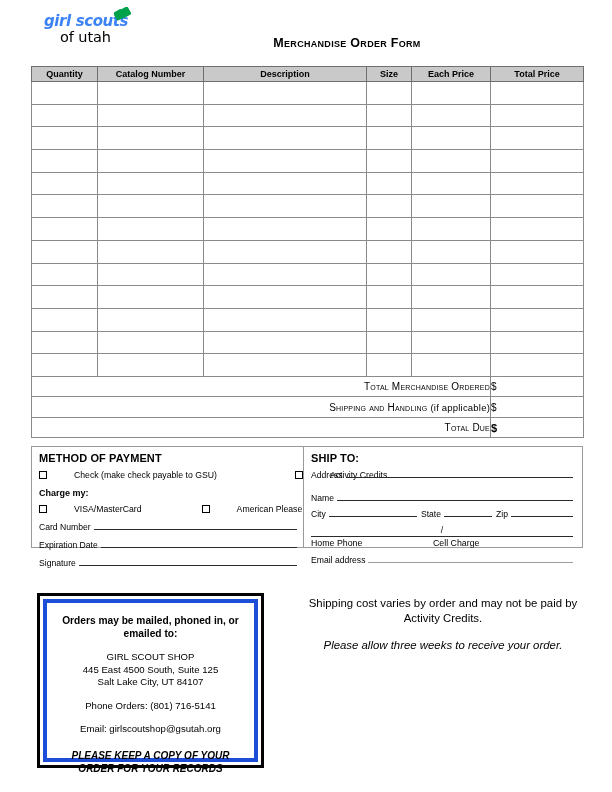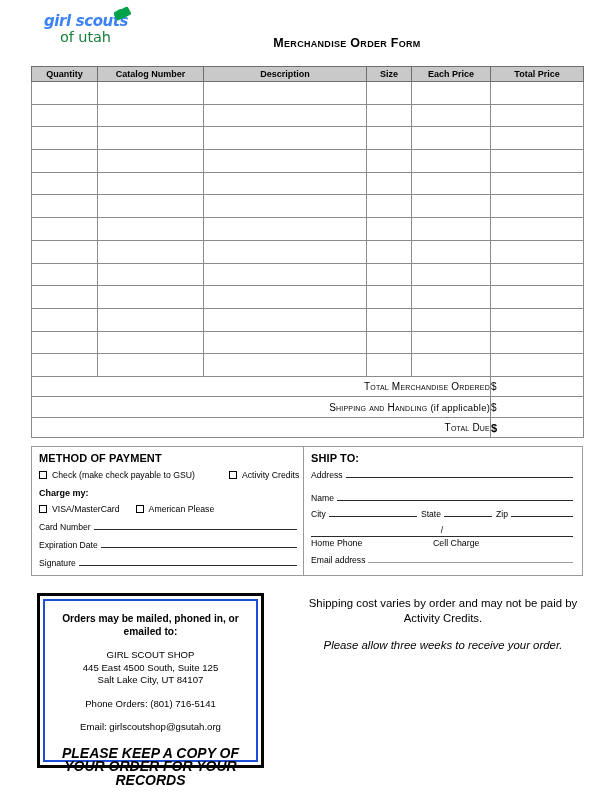--- a/index.html
+++ b/index.html
@@ -40,21 +40,21 @@
   #logo-trefoil {
     position: absolute;
     left: 70px; top: -6px;
     width: 18px;
     height: 15px;
   }
   #logo-sub {
     font-family: "DejaVu Sans", sans-serif;
     font-size: 14.5px;
     line-height: 17px;
-    color: #15803d;
+    color: #000000;
     margin-left: 16px;
     letter-spacing: -0.1px;
   }
   #form-title {
     position: absolute;
     left: 0; top: 36px;
     width: 612px;
     text-align: center;
     padding-left: 82px;
     box-sizing: border-box;
@@ -125,40 +125,41 @@
   
   #mid-section {
     position: absolute;
     left: 31px; top: 446px;
     width: 552px;
     height: 130px;
   }
   .mid-box {
     position: absolute;
     top: 0;
-    height: 130px;
+    height: 102px;
     border: 1px solid #9a9a9a;
     box-sizing: border-box;
   }
   #payment-box { left: 0; width: 273px; }
   #shipto-box  { left: 272px; width: 280px; }
 
   .box-title {
     font-size: 11px;
     font-weight: bold;
     font-family: "Liberation Sans", sans-serif;
     margin: 5px 0 0 7px;
     letter-spacing: 0.1px;
   }
   .pay-line {
     font-size: 8.7px;
     margin: 6px 0 0 7px;
     display: flex;
     align-items: center;
     white-space: nowrap;
+    gap: 22px;
   }
   .chk {
     display: inline-block;
     width: 6px; height: 6px;
     border: 1.4px solid #000;
     margin-right: 5px;
     flex: none;
     background: #fff;
   }
   .charge-my {
@@ -217,38 +218,38 @@
     width: 227px;
     height: 175px;
     border: 3px solid #000;
     box-sizing: border-box;
     background: #fff;
   }
   #mail-box-inner {
     position: absolute;
     left: 3px; top: 3px;
     right: 3px; bottom: 3px;
-    border: 2px solid #1d4ed8;
+    border: 4px solid #1d4ed8;
     box-sizing: border-box;
     text-align: center;
     padding-top: 11px;
   }
   #mail-head {
     font-size: 10.2px;
     font-weight: bold;
     line-height: 13px;
     padding: 0 12px;
   }
   .mail-para {
     font-size: 9.6px;
     line-height: 12.6px;
     margin-top: 11px;
   }
   #mail-keep {
-    font-size: 14px;
+    font-size: 10px;
     font-weight: bold;
     font-style: italic;
     line-height: 13.5px;
     margin-top: 13px;
     padding: 0 10px;
   }
 
   
   #notes {
     position: absolute;

